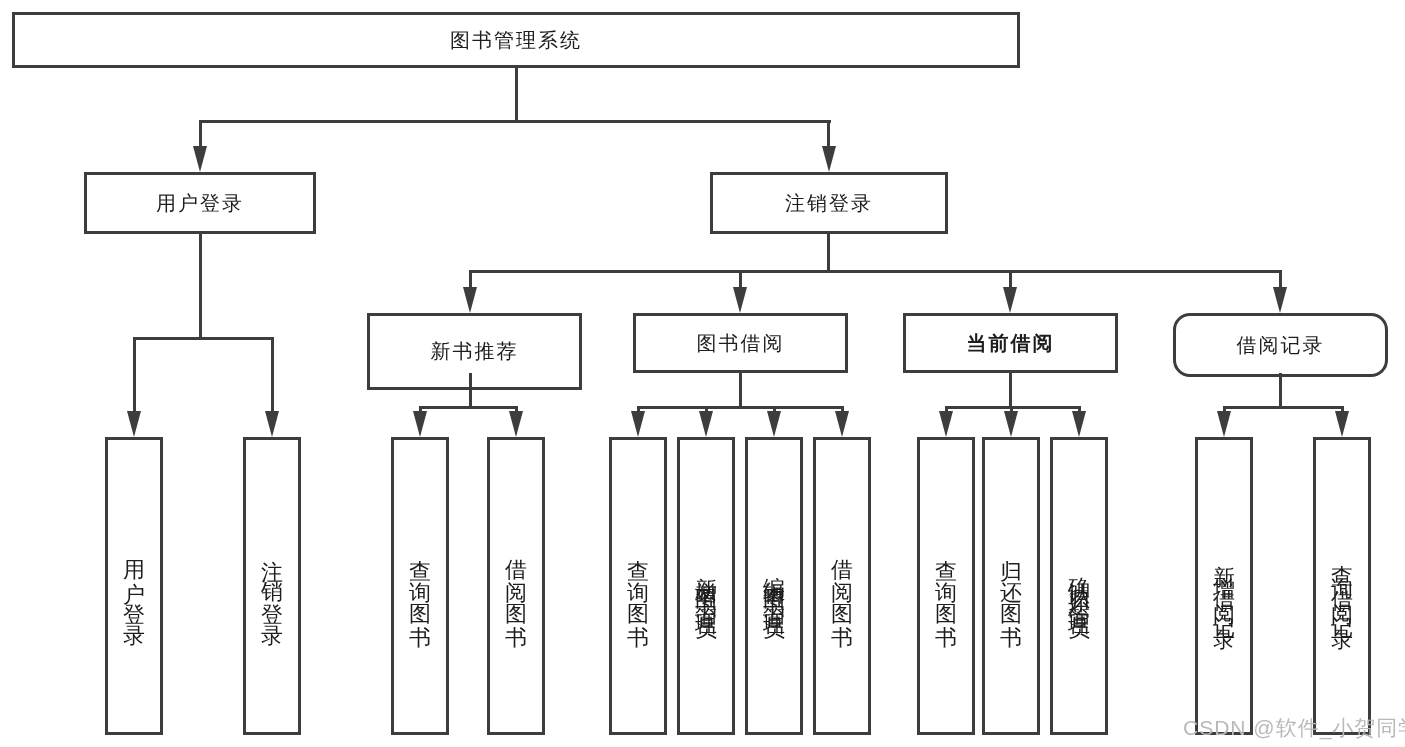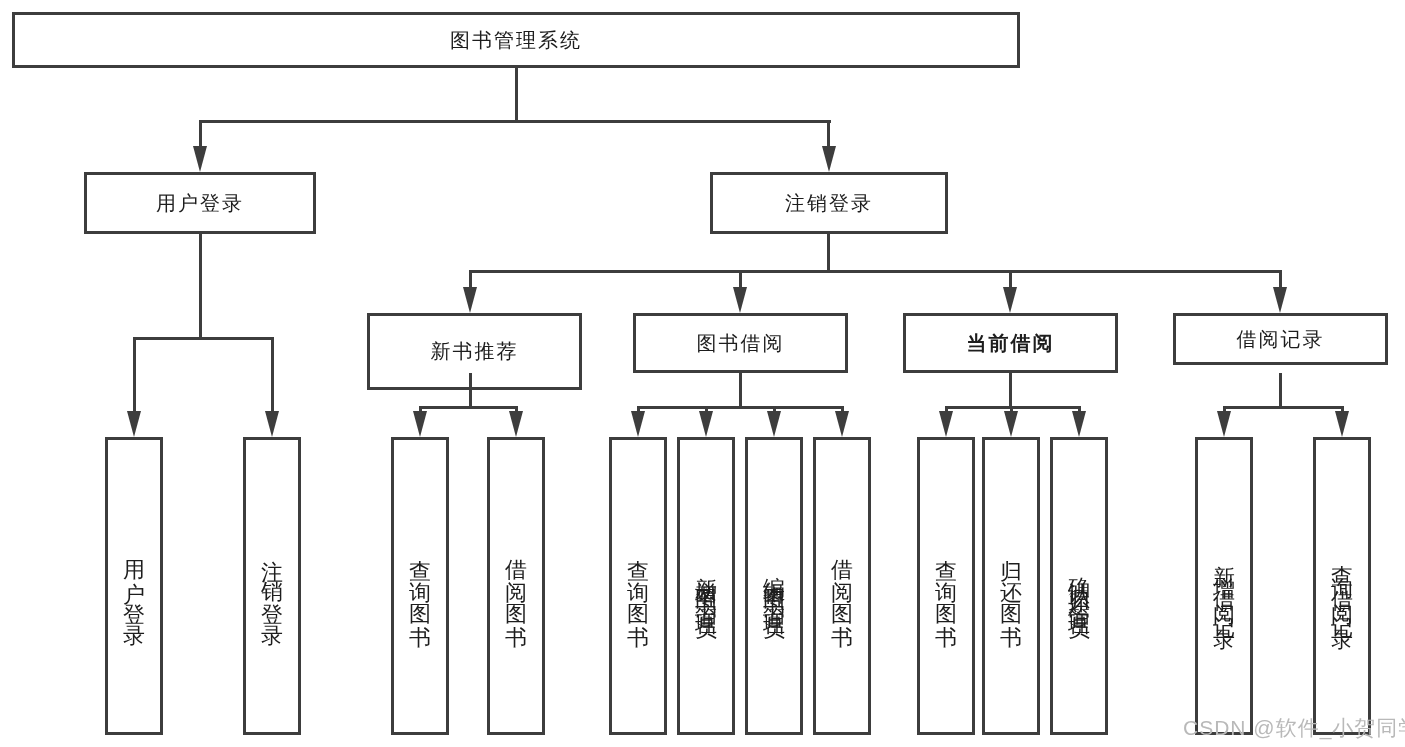--- a/index.html
+++ b/index.html
@@ -98,21 +98,21 @@
 
   <div class="box" style="left:367px; top:313px; width:215px; height:77px;font-family:Liberation Mono, monospace;">
     <span class="hlabel">新书推荐</span>
   </div>
   <div class="box" style="left:633px; top:313px; width:215px; height:60px;">
     <span class="hlabel">图书借阅</span>
   </div>
   <div class="box" style="left:903px; top:313px; width:215px; height:60px;font-weight:bold;">
     <span class="hlabel">当前借阅</span>
   </div>
-  <div class="box" style="left:1173px; top:313px; width:215px; height:52px;">
+  <div class="box" style="left:1173px; top:313px; width:215px; height:64px;border-radius:17px;">
     <span class="hlabel">借阅记录</span>
   </div>
 
   <div class="line" style="left:199px; top:234px; width:3px; height:105px;"></div>
   <div class="line" style="left:133px; top:337px; width:140px; height:3px;"></div>
   <div class="line" style="left:133px; top:337px; width:3px; height:76px;"></div>
   <div class="line" style="left:271px; top:337px; width:3px; height:76px;"></div>
   <div class="arrow" style="left:127px; top:411px;"></div>
   <div class="arrow" style="left:265px; top:411px;"></div>
 

